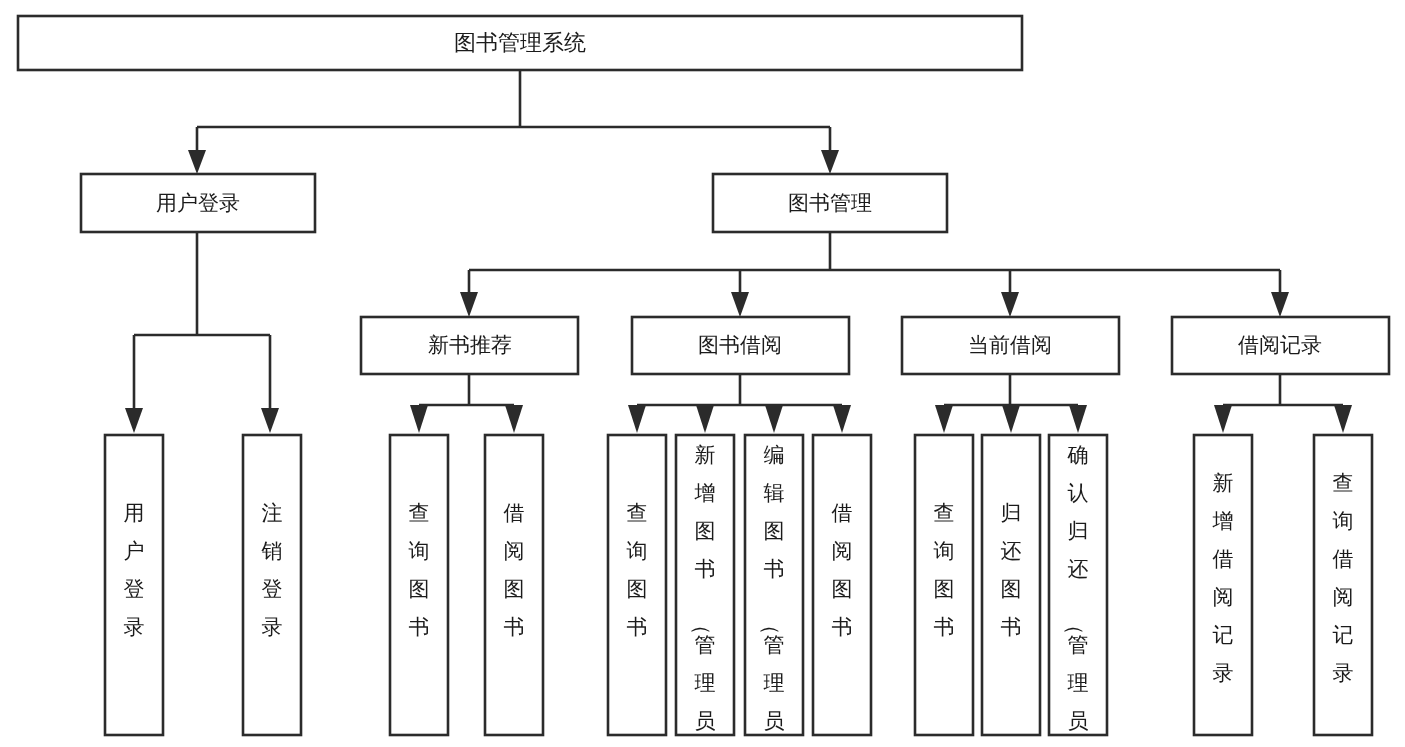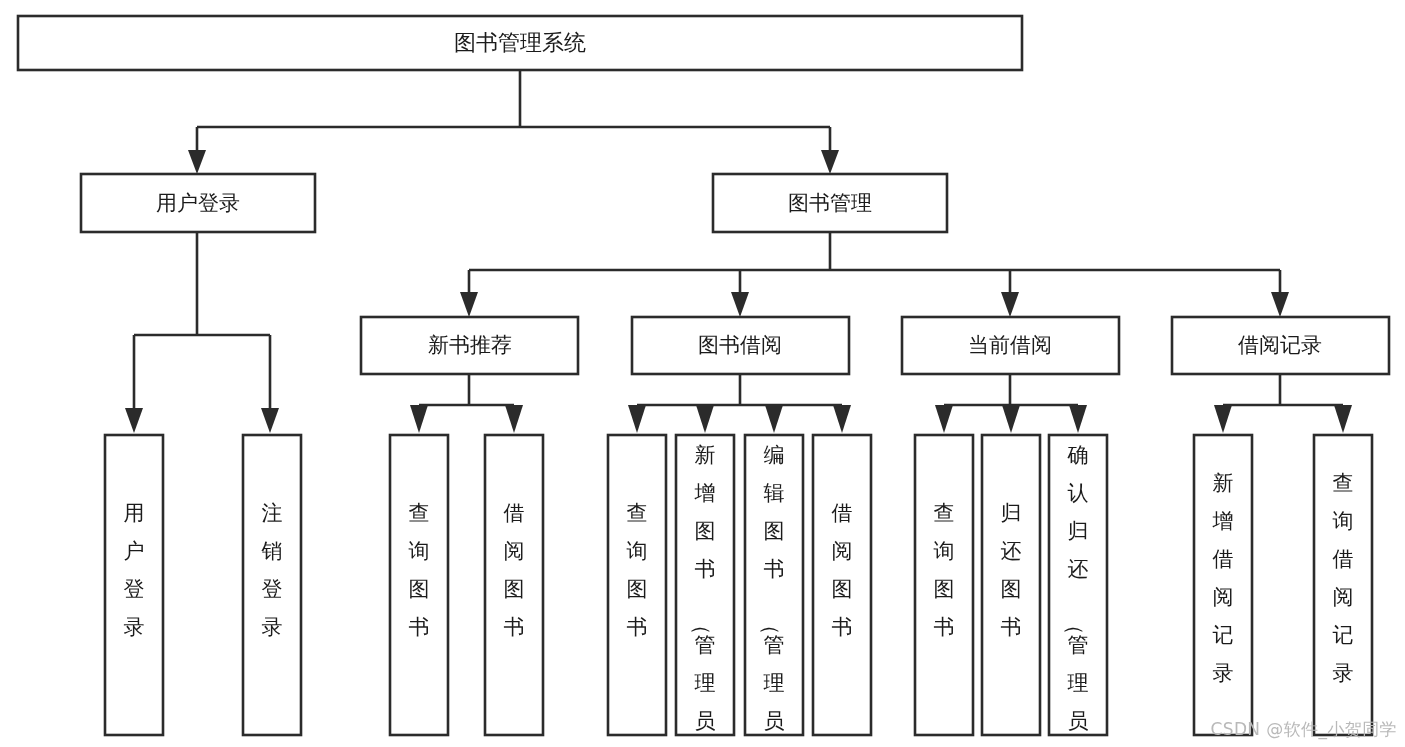--- a/index.html
+++ b/index.html
@@ -230,14 +230,13 @@
       <text class="vlabel" x="1223" y="490"><tspan x="1223" y="490">新</tspan><tspan x="1223" y="528">增</tspan><tspan x="1223" y="566">借</tspan><tspan x="1223" y="604">阅</tspan><tspan x="1223" y="642">记</tspan><tspan x="1223" y="680">录</tspan></text>
     </g>
 
     <g>
       <rect class="node-box" x="1314" y="435" width="58" height="300"></rect>
       <text class="vlabel" x="1343" y="490"><tspan x="1343" y="490">查</tspan><tspan x="1343" y="528">询</tspan><tspan x="1343" y="566">借</tspan><tspan x="1343" y="604">阅</tspan><tspan x="1343" y="642">记</tspan><tspan x="1343" y="680">录</tspan></text>
     </g>
 
   </svg>
 
-  <div class="watermark">CSDN @软件_小贺同学</div>
 </div>
 
 </body></html>

